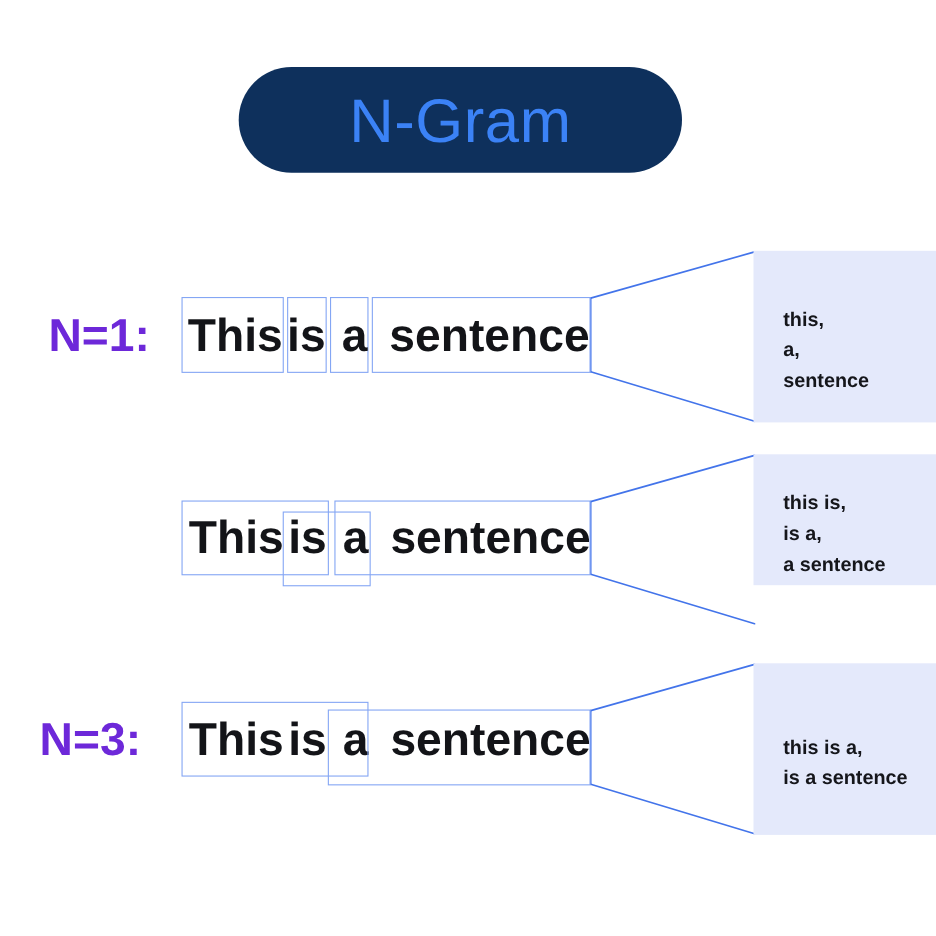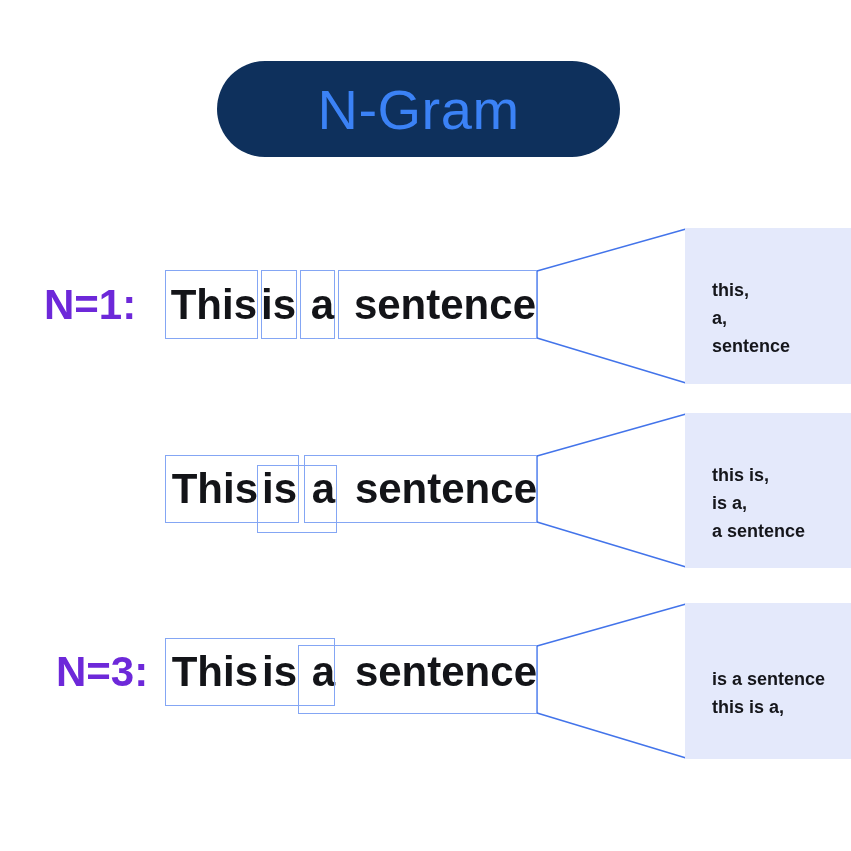--- a/index.html
+++ b/index.html
@@ -96,27 +96,27 @@
   </div>
   <div class="abs flexc" style="left:338px;top:455px;width:199px;height:68px;">
     <span class="word">sentence</span>
   </div>
 
   <div class="box" style="left:165px;top:455px;width:134px;height:68px;"></div>
   <div class="box" style="left:257px;top:465px;width:80px;height:68px;"></div>
   <div class="box" style="left:304px;top:455px;width:233px;height:68px;"></div>
 
 
-  <div class="abs panel" style="top:413px;height:155px;">
+  <div class="abs panel" style="top:413px;height:119px;">
     <div class="oline">this is,</div>
     <div class="oline">is a,</div>
     <div class="oline">a sentence</div>
   </div>
 
-  <div class="abs nlabel-cell" style="left:52px;top:638px;width:118px;height:68px;text-align:right;">
+  <div class="abs nlabel-cell" style="left:32px;top:638px;width:118px;height:68px;text-align:right;">
     <span class="nlabel">N=3:</span>
   </div>
 
   <div class="abs flexc" style="left:165px;top:638px;width:93px;height:68px;">
     <span class="word">This</span>
   </div>
   <div class="abs flexc" style="left:261px;top:638px;width:36px;height:68px;">
     <span class="word">is</span>
   </div>
   <div class="abs flexc" style="left:300px;top:638px;width:35px;height:68px;">
@@ -124,17 +124,17 @@
   </div>
   <div class="abs flexc" style="left:338px;top:638px;width:199px;height:68px;">
     <span class="word">sentence</span>
   </div>
 
   <div class="box" style="left:165px;top:638px;width:170px;height:68px;"></div>
   <div class="box" style="left:298px;top:645px;width:239px;height:69px;"></div>
 
 
   <div class="abs panel" style="top:603px;height:156px;">
+    <div class="oline">this is a,</div>
     <div class="oline">is a sentence</div>
-    <div class="oline">this is a,</div>
   </div>
 
 </div>
 
 </body></html>

